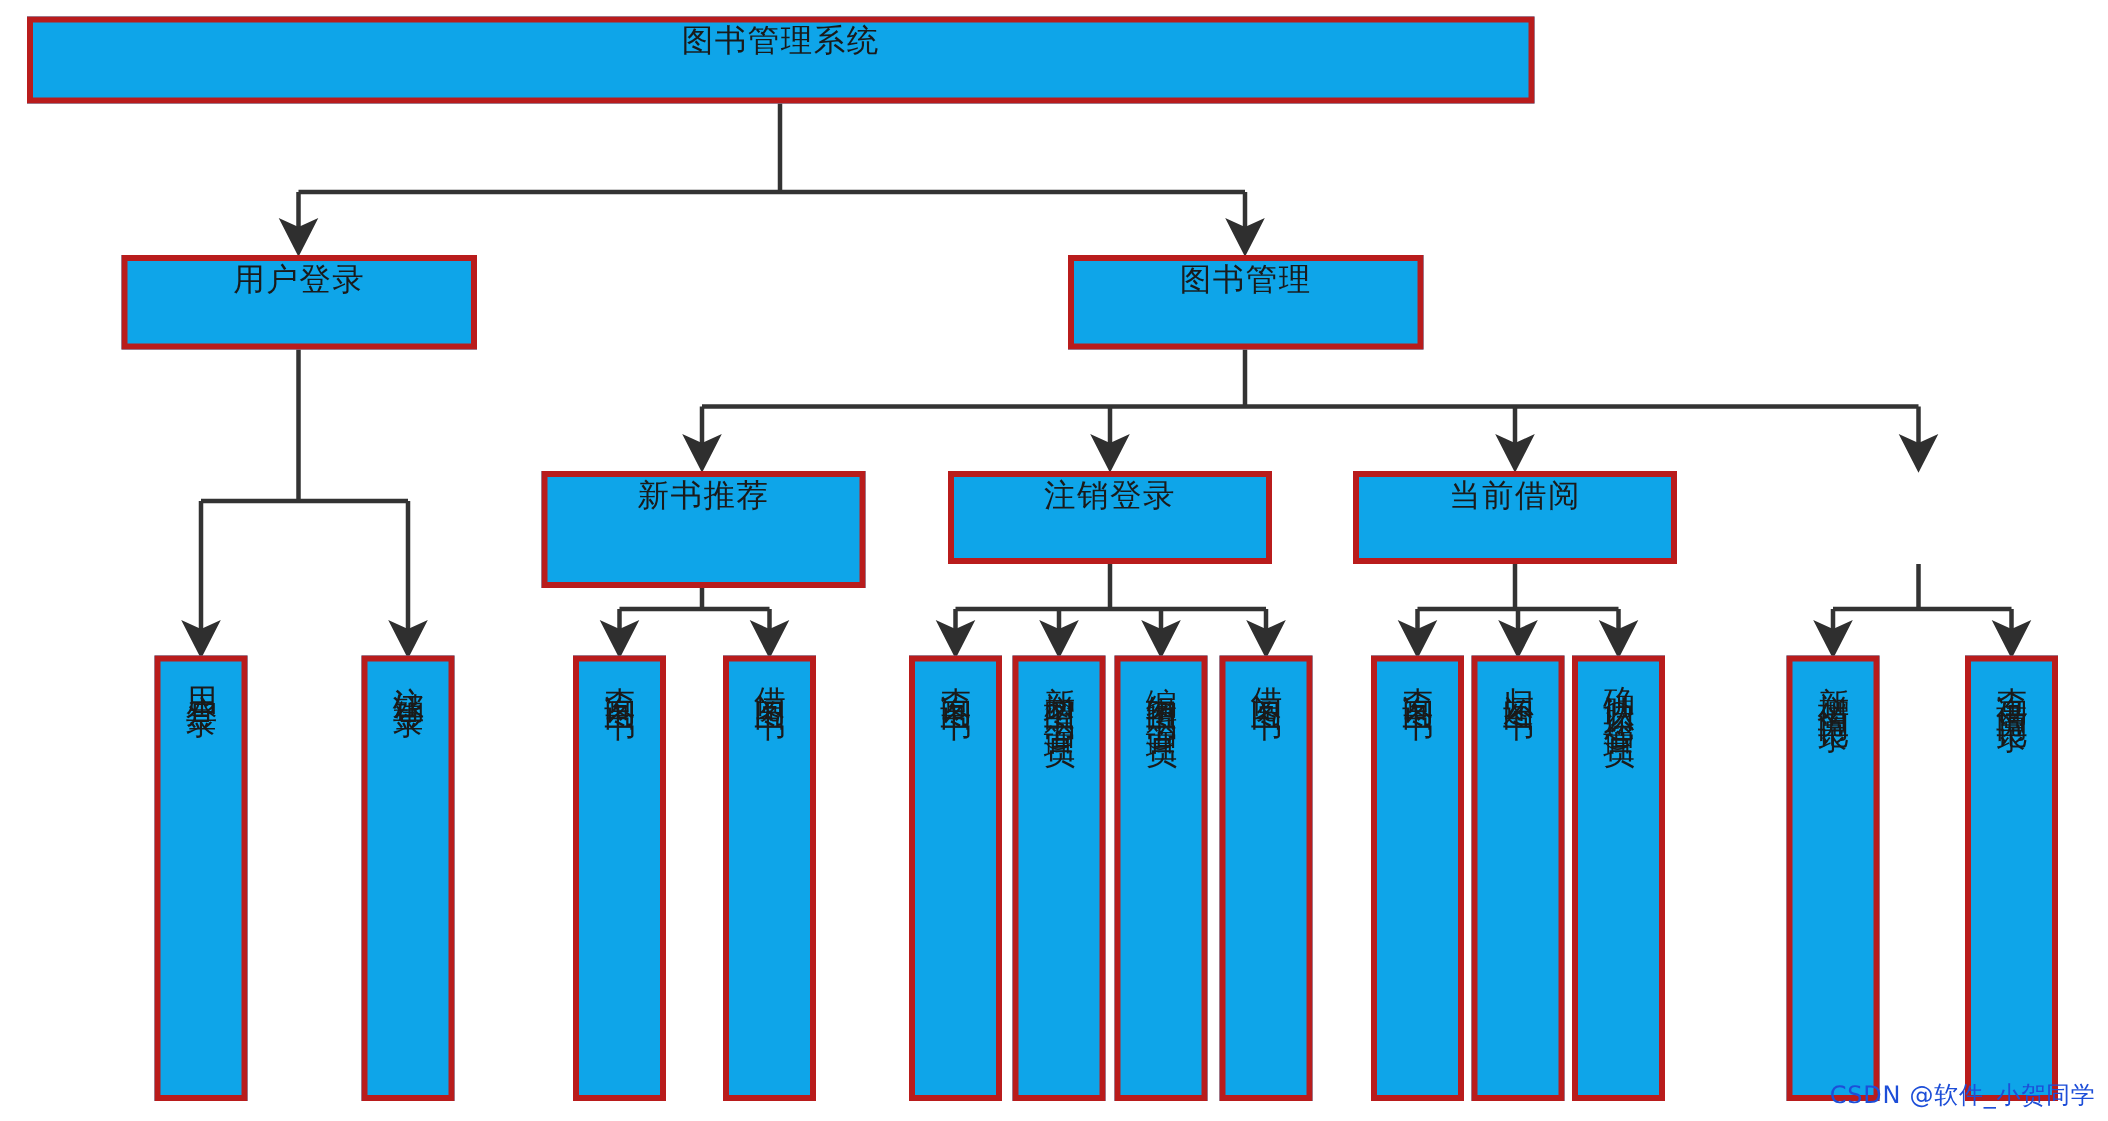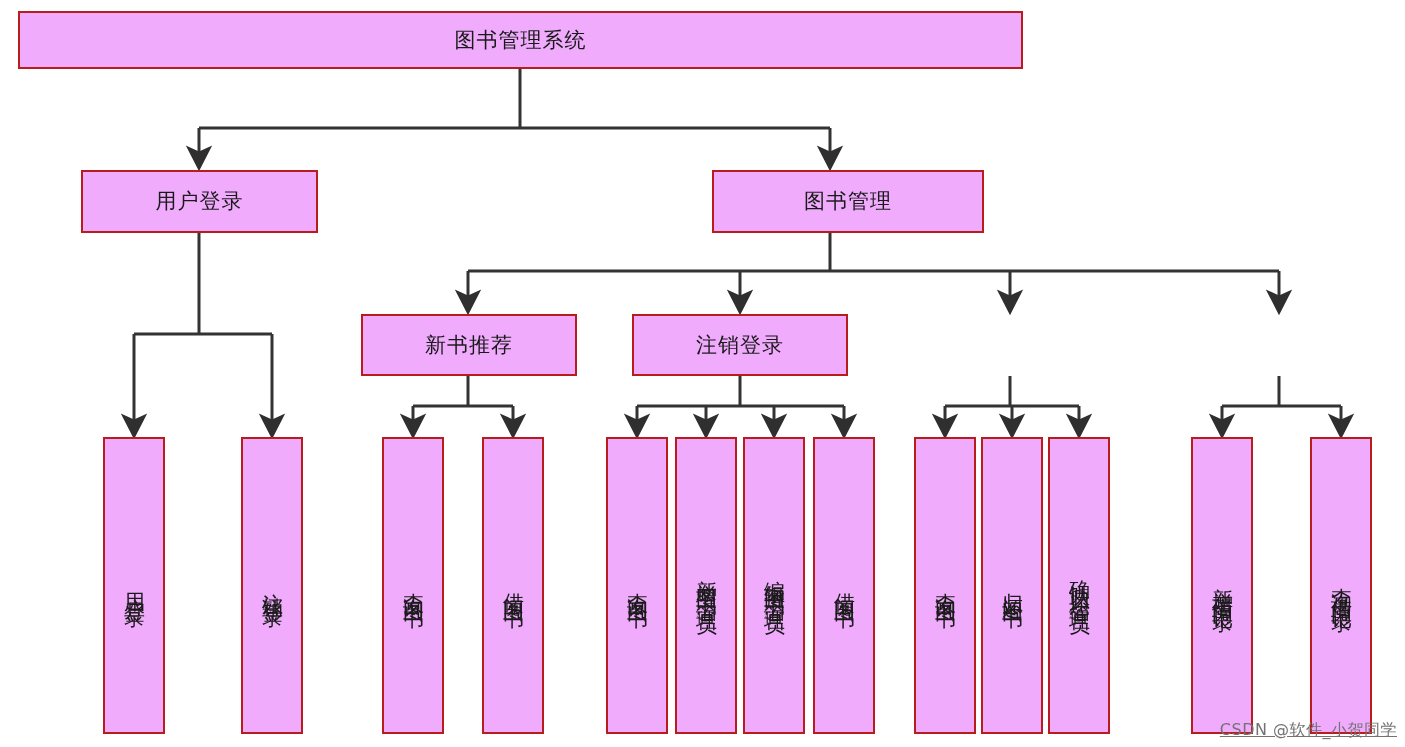--- a/index.html
+++ b/index.html
@@ -7,24 +7,24 @@
     width:1405px;height:747px;
     font-family:"DejaVu Sans","Liberation Sans",sans-serif;
     overflow:hidden;position:relative;
   }
   #diagram{position:absolute;left:0;top:0;width:1405px;height:747px;}
   svg.lines{position:absolute;left:0;top:0;width:1405px;height:747px;pointer-events:none;}
 
   .node{
     position:absolute;
     box-sizing:border-box;
-    background:#f0abfc;
-    border:2px solid #b91c1c;
+    background:#0ea5e9;
+    border:4px solid #b91c1c;
     display:flex;
-    align-items:center;
+    align-items:flex-start;
     justify-content:center;
   }
   .node .lbl{
     color:#1a1a1a;
     font-size:21px;
     line-height:1.18;
     letter-spacing:1px;
     white-space:pre;
     text-align:center;
   }
@@ -34,25 +34,24 @@
     text-orientation:upright;
     letter-spacing:5px;
     font-size:21px;
     white-space:pre;
   }
   .watermark{
     position:absolute;
     right:8px;
     bottom:6px;
     font-size:16px;
-    color:#737373;
+    color:#1d4ed8;
     letter-spacing:.5px;
     white-space:nowrap;
     font-family:"DejaVu Sans","Liberation Sans",sans-serif;
-    text-decoration:underline;
   }
 </style>
 </head>
 <body>
 
 <div id="diagram">
 
   <svg class="lines" viewBox="0 0 1405 747" width="1405" height="747" xmlns="http://www.w3.org/2000/svg">
     <defs>
       <marker id="arrow" markerWidth="10" markerHeight="10" refX="4.2" refY="5" orient="auto" markerUnits="strokeWidth">
@@ -103,29 +102,32 @@
     </g>
   </svg>
 
   <div class="node" style="left:18px;top:11px;width:1005px;height:58px;">
     <span class="lbl">图书管理系统</span>
   </div>
 
   <div class="node" style="left:81px;top:170px;width:237px;height:63px;">
     <span class="lbl">用户登录</span>
   </div>
-  <div class="node" style="left:712px;top:170px;width:272px;height:63px;">
+  <div class="node" style="left:712px;top:170px;width:237px;height:63px;">
     <span class="lbl">图书管理</span>
   </div>
 
-  <div class="node" style="left:361px;top:314px;width:216px;height:62px;">
+  <div class="node" style="left:361px;top:314px;width:216px;height:78px;">
     <span class="lbl">新书推荐</span>
   </div>
   <div class="node" style="left:632px;top:314px;width:216px;height:62px;">
     <span class="lbl">注销登录</span>
+  </div>
+  <div class="node" style="left:902px;top:314px;width:216px;height:62px;">
+    <span class="lbl">当前借阅</span>
   </div>
 
   <div class="node vert" style="left:103px;top:437px;width:62px;height:297px;">
     <span class="lbl">用户登录</span>
   </div>
   <div class="node vert" style="left:241px;top:437px;width:62px;height:297px;">
     <span class="lbl">注销登录</span>
   </div>
 
   <div class="node vert" style="left:382px;top:437px;width:62px;height:297px;">

